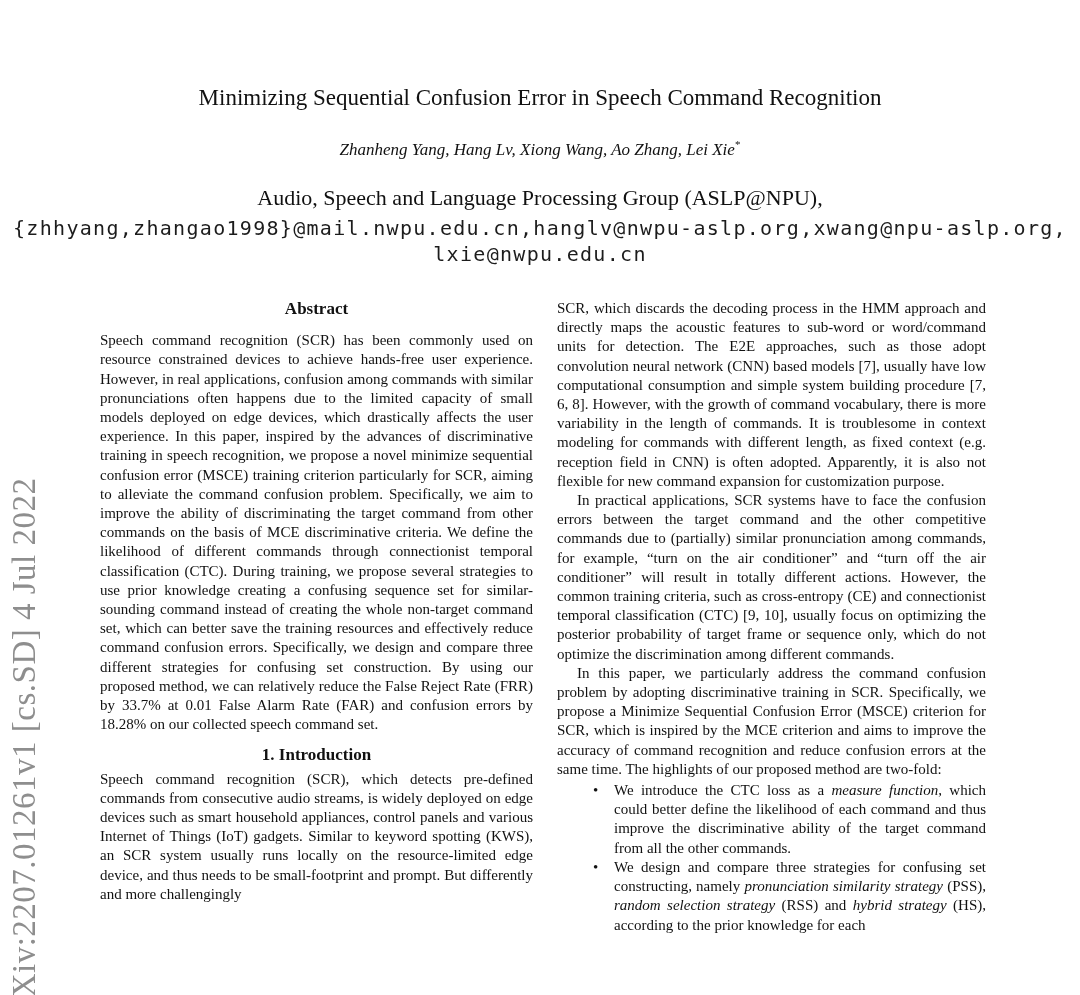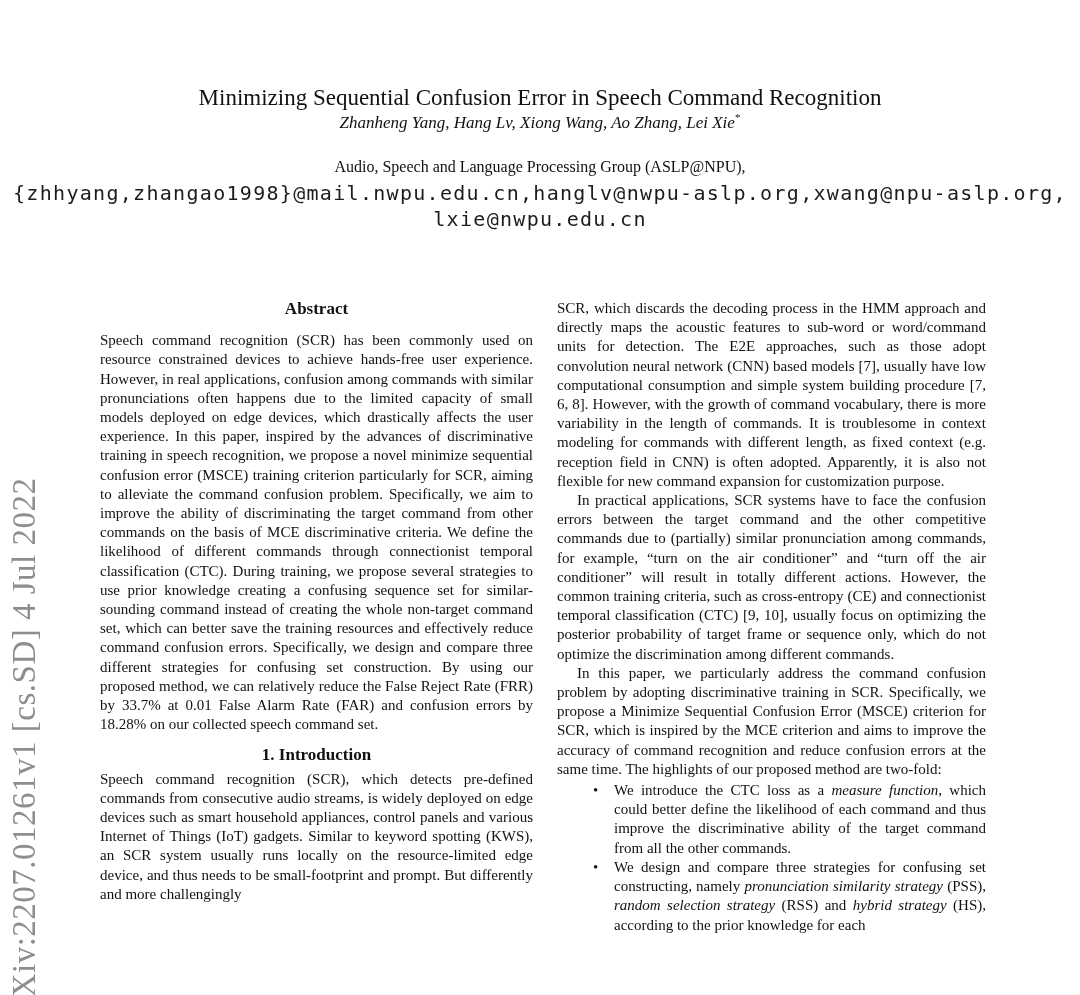--- a/index.html
+++ b/index.html
@@ -20,23 +20,23 @@
     transform:rotate(-90deg);
     font-size:33px;
     letter-spacing:0.5px;
     white-space:nowrap;
     color:#8e8e8e;
   }
 
   
   .hdr { position:absolute; top:85px; left:0; width:100%; text-align:center; }
   .title { font-size:23px; font-weight:normal; margin:0; }
-  .authors { font-style:italic; font-size:17px; }
+  .authors { font-style:italic; font-size:17px; margin-top:27px; }
   .authors sup { font-size:11px; font-style:normal; }
-  .affil { font-size:16px; margin-top:2px; }
+  .affil { font-size:22px; margin-top:2px; }
   .affil.first { margin-top:25px; }
   .email {
     font-family:"DejaVu Sans Mono", monospace;
     font-size:20px; letter-spacing:1.3px;
     margin-top:5px; color:#1c1c1c;
   }
   .email.second { margin-top:2px; }
 
   
   .col {

